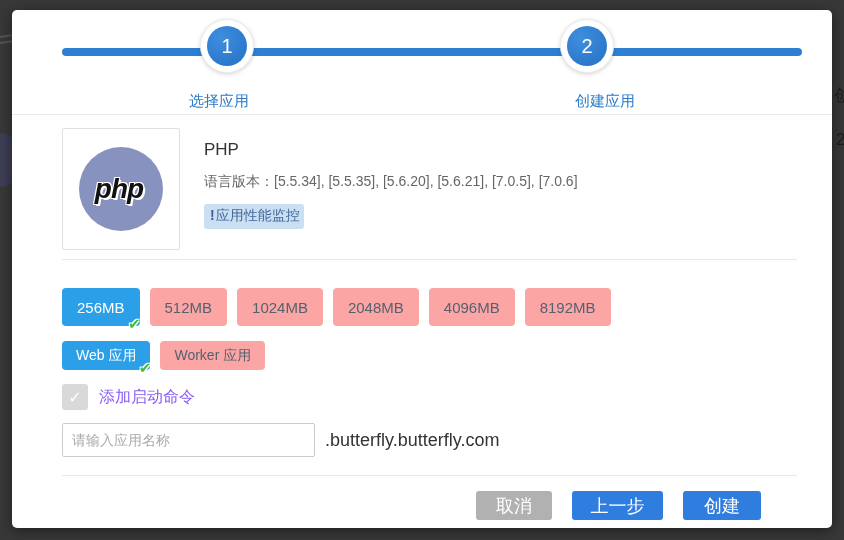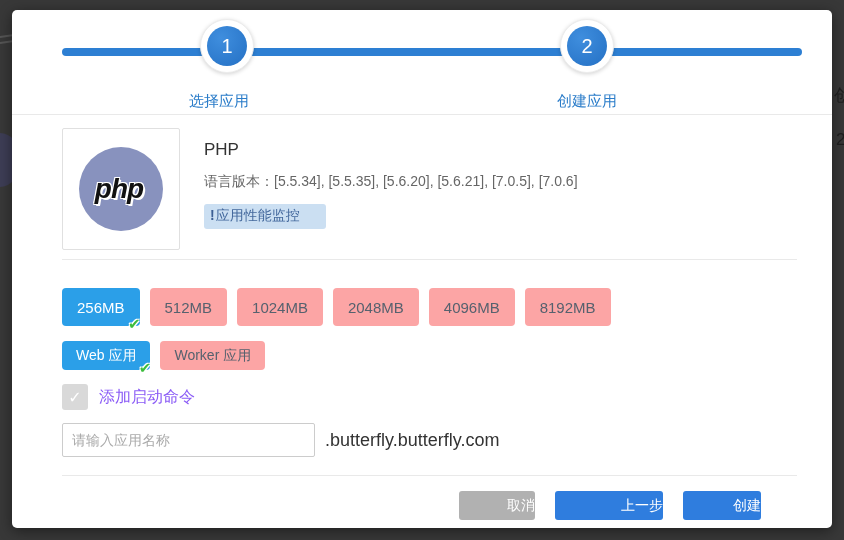--- a/index.html
+++ b/index.html
@@ -35,37 +35,37 @@
     box-shadow:0 1px 4px rgba(0,0,0,.18); display:flex; align-items:center; justify-content:center;
     cursor:pointer; }
   .step1 .step-circle-outer { left:188px; }
   .step2 .step-circle-outer { left:548px; }
   .step-circle-inner { width:40px; height:40px; border-radius:50%;
     background:radial-gradient(circle at 35% 30%, #3f8ede, #2470c4);
     color:#fff; font-size:20px; display:flex; align-items:center; justify-content:center; }
   .step-label { position:absolute; top:82px; width:140px; text-align:center;
     color:#2a7cc9; font-size:15px; cursor:pointer; }
   .step1 .step-label { left:137px; }
-  .step2 .step-label { left:505px; }
+  .step2 .step-label { left:523px; }
 
   
   .app-section { padding:13px 0 9px 0; border-bottom:1px solid #e9e9e9;
     margin-right:-15px; display:flex; }
   .app-card { width:118px; height:122px; border:1px solid #e0e0e0; border-radius:2px;
     display:flex; align-items:center; justify-content:center; background:#fff; flex:none; }
   .php-logo { width:84px; height:84px; border-radius:50%; background:#8892be;
     display:flex; align-items:center; justify-content:center; }
   .php-logo span { font-style:italic; font-weight:bold; font-size:28px; color:#111;
     letter-spacing:-1px; padding-right:4px;
     text-shadow:-1px -1px 0 #fff,1px -1px 0 #fff,-1px 1px 0 #fff,1px 1px 0 #fff,2px 2px 0 #fff; }
   .app-info { margin-left:24px; padding-top:12px; }
   .app-title { font-size:17px; color:#333; }
   .app-versions { margin-top:13px; font-size:14px; color:#666; }
   .app-badge { display:inline-block; margin-top:13px; background:#cbdff2; color:#44699d;
-    font-size:14px; padding:3px 26px 4px 6px; border-radius:3px; cursor:pointer; }
+    font-size:14px; padding:3px 4px 4px 6px; border-radius:3px; cursor:pointer; }
   .app-badge .bang { font-weight:bold; color:#3c5f94; margin-right:1px; }
 
   
   .options-section { padding:28px 0 18px 0; border-bottom:1px solid #e9e9e9; margin-right:-15px; }
   .chip-row { display:flex; gap:10px; }
   .chip { position:relative; background:#fca5a5; color:#56616e; border:none;
     border-radius:4px; font-size:15px; height:38px; padding:0 15px; cursor:pointer;
     font-family:inherit; display:flex; align-items:center; }
   .chip.small { height:29px; font-size:14px; padding:0 14px; }
   .chip.selected { background:#2b9fe8; color:#fff; }
@@ -83,24 +83,24 @@
 
   
   .name-row { margin-top:13px; display:flex; align-items:center; }
   .name-input { width:253px; height:28px; border:1px solid #ccc; border-radius:2px;
     padding:16px 9px; font-size:14px; color:#333; font-family:inherit; outline:none; }
   .name-input::placeholder { color:#aaa; }
   .domain-suffix { margin-left:10px; font-size:18px; color:#333; }
 
   
   .footer { padding:15px 21px 0 0; display:flex; justify-content:flex-end; gap:20px; }
-  .btn { border:none; border-radius:3px; color:#fff; font-size:14px; height:29px;
-    cursor:pointer; font-family:inherit;text-align:right; }
+  .btn { border:none; border-radius:3px; color:#fff; font-size:18px; height:29px;
+    cursor:pointer; font-family:inherit; }
   .btn-cancel { background:#b1b1b1; width:76px; }
-  .btn-prev { background:#2f7dde; width:108px; }
+  .btn-prev { background:#2f7dde; width:91px; }
   .btn-create { background:#2f7dde; width:78px; }
 </style>
 </head>
 <body>
 
 <div class="bg-frag frag-squiggle">
     <i></i>
     <i></i>
   </div>
 <div class="frag-circle"></div>

